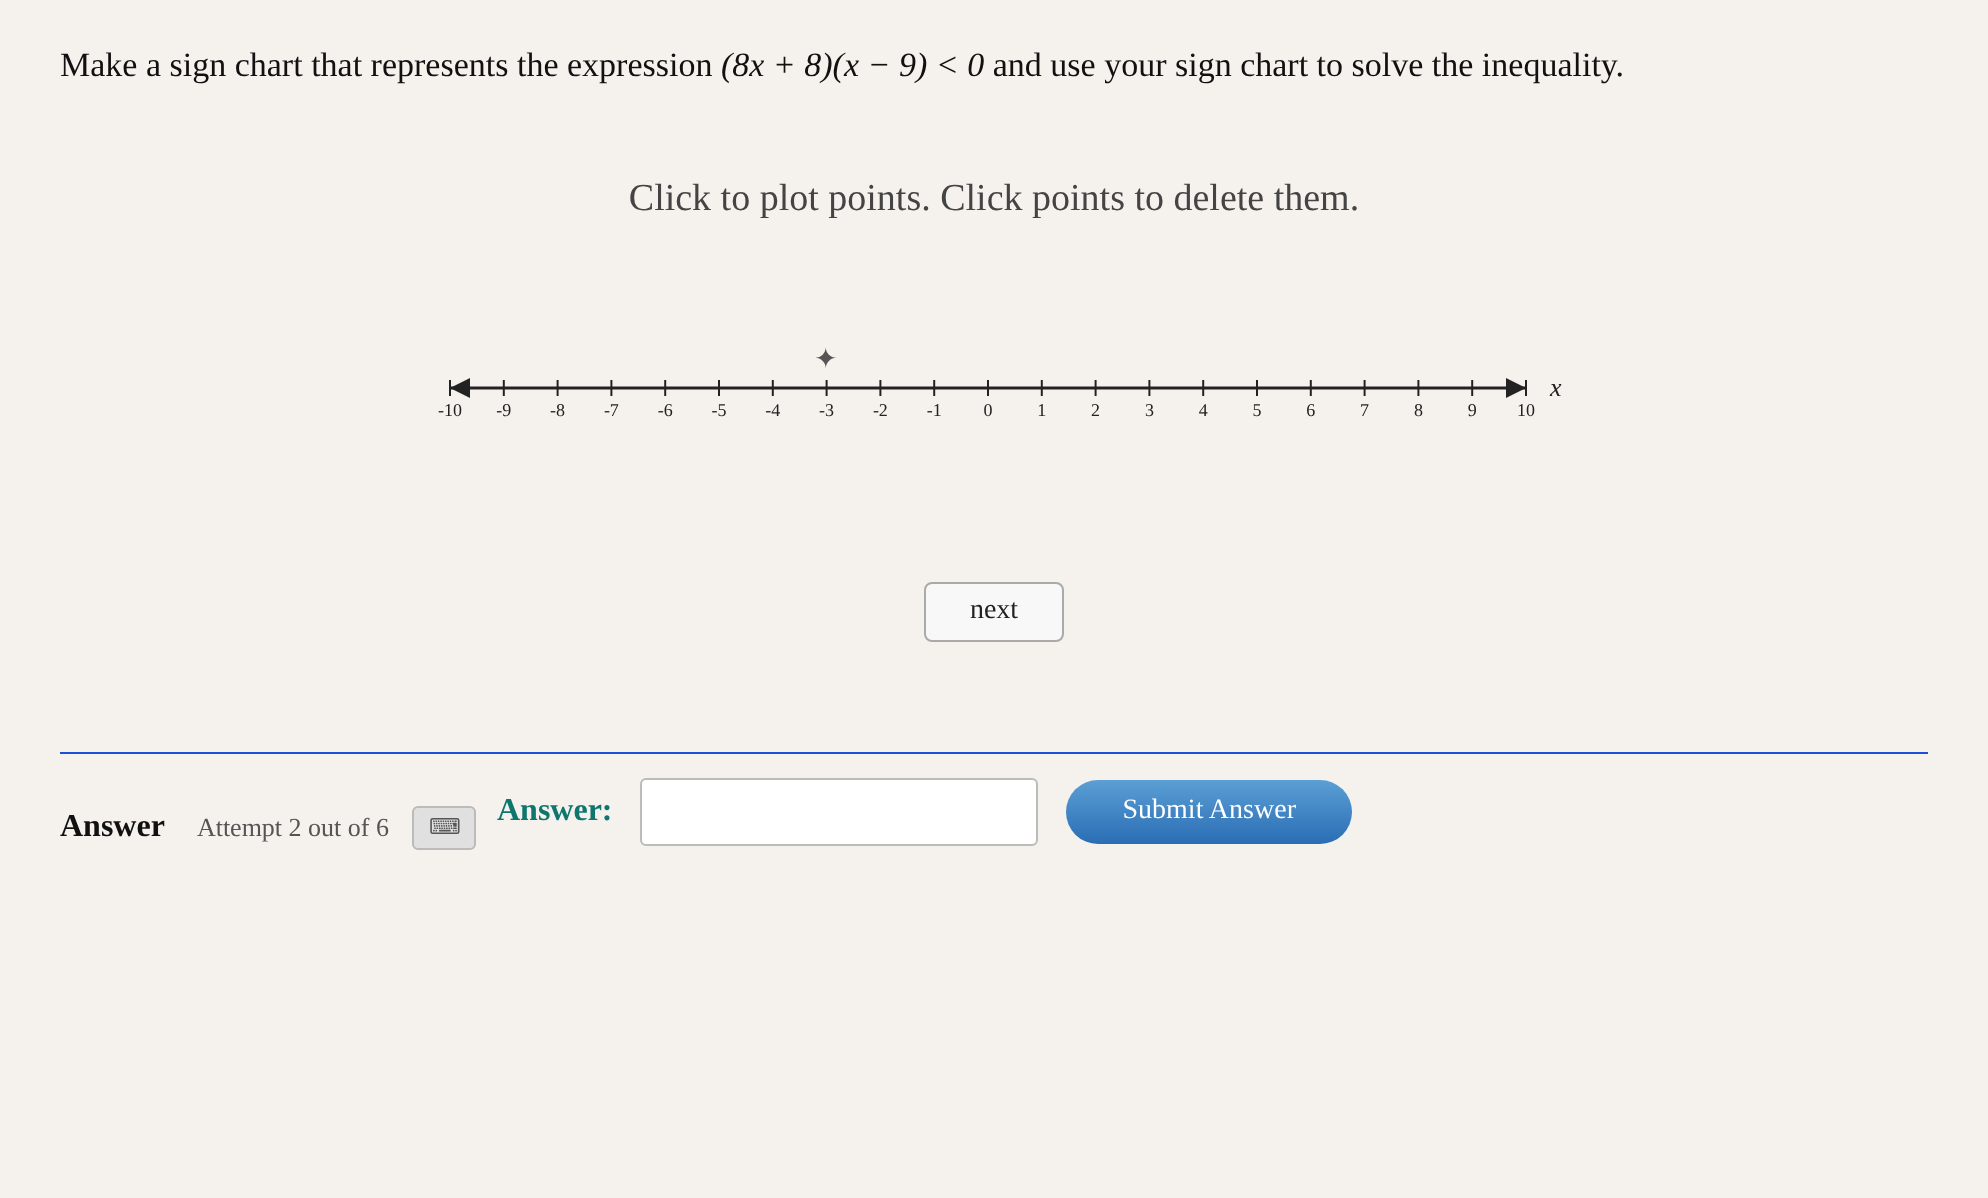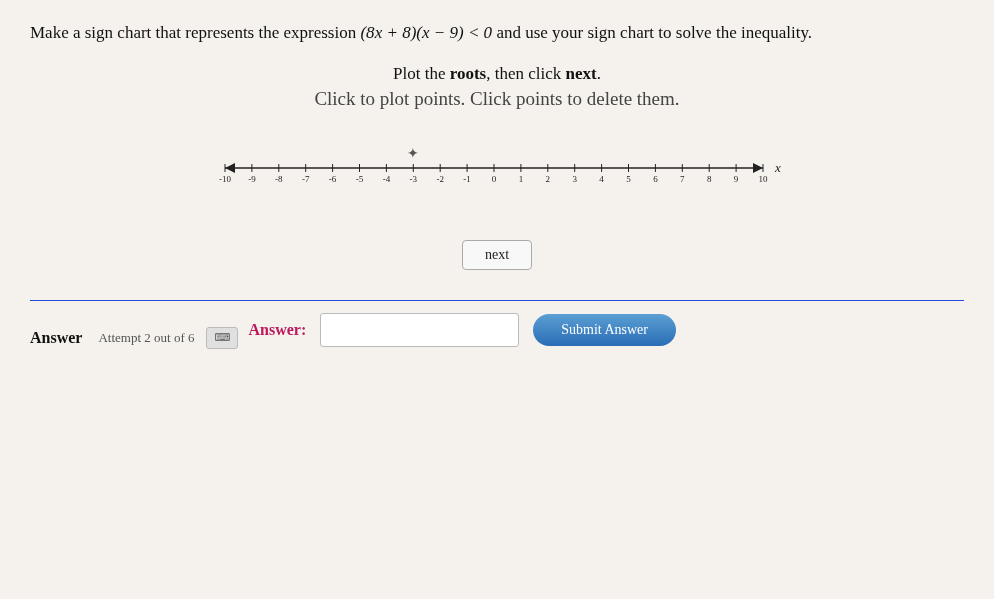--- a/index.html
+++ b/index.html
@@ -13,20 +13,21 @@
       flex-direction: column;
     }
 
     .main-container {
       background: #f5f2ee;
       margin: 0;
       padding: 20px 30px 0 30px;
       flex: 1;
       display: flex;
       flex-direction: column;
+      gap: 25px;
     }
 
     .question-text {
       font-size: 17px;
       color: #111;
       line-height: 1.5;
       margin-bottom: 18px;
       max-width: 920px;
     }
 
@@ -124,21 +125,21 @@
     .answer-input-row {
       display: flex;
       align-items: center;
       gap: 14px;
       padding-bottom: 16px;
     }
 
     .answer-input-label {
       font-size: 16px;
       font-weight: bold;
-      color: #be185d;
+      color: #0f766e;
     }
 
     .answer-input {
       flex: 1;
       max-width: 420px;
       height: 34px;
       border: 1px solid #bbb;
       border-radius: 3px;
       background: #fff;
       font-size: 14px;
@@ -160,23 +161,20 @@
   </style>
 </head>
 <body>
 
 <div class="main-container">
 
   <div class="question-text">
     <span>Make a sign chart that represents the expression </span><span style="font-style:italic;">(8<span style="font-style:italic;">x</span> + 8)(<span style="font-style:italic;">x</span> − 9) &lt; 0</span><span> and use your sign chart to solve the inequality.</span>
   </div>
 
-  <div class="plot-instruction-main">
-    Plot the <strong>roots</strong>, then click <strong>next</strong>.
-  </div>
   <div class="plot-instruction-sub">Click to plot points. Click points to delete them.</div>
 
   <div class="number-line-area">
     <div class="number-line-wrapper">
       <svg class="number-line-svg" viewBox="0 0 580 60">
 
         <line x1="18" y1="28" x2="556" y2="28" stroke="#222" stroke-width="1.5"></line>
 
         <polygon points="18,28 28,23 28,33" fill="#222"></polygon>
 

